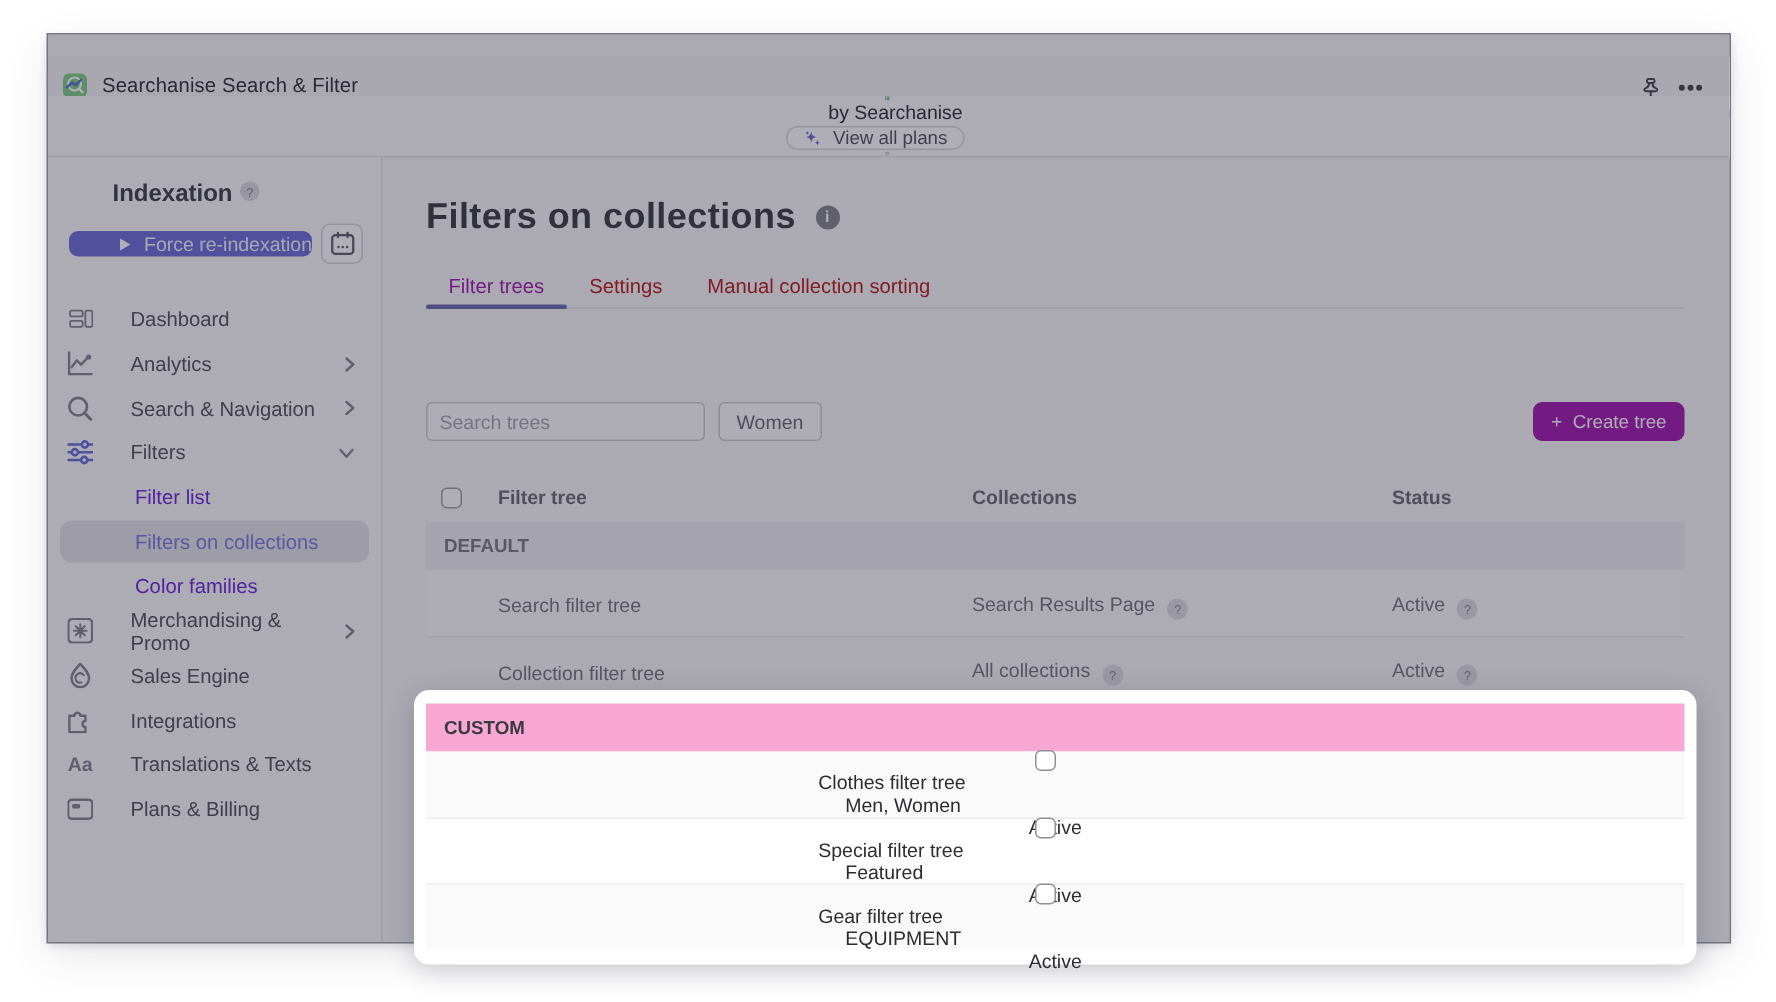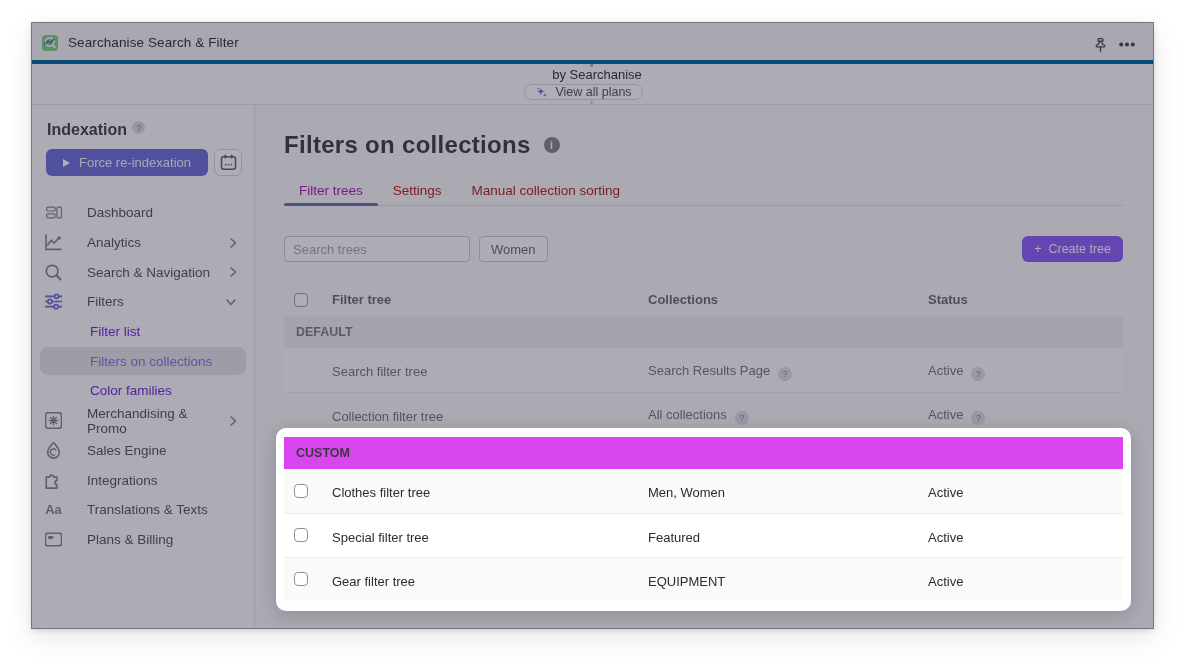--- a/index.html
+++ b/index.html
@@ -8,22 +8,22 @@
     position:absolute; left:32px; top:23px; width:1121px; height:605px;
     background:#f7f7f8;
     box-shadow:0 0 0 1px #757581, 0 2px 6px rgba(60,60,80,.20), 0 9px 26px rgba(60,60,80,.13);
   }
   .dim {
     position:absolute; inset:0; background:rgba(28,26,50,0.35);
     z-index:5; pointer-events:none;
   }
   
   .topbar {
-    position:absolute; left:0; top:0; right:0; height:41px;
-    background:#f4f4f5; border-bottom:4px solid #0369a1;
+    position:absolute; left:0; top:15px; right:0; height:41px;
+    background:#f4f4f5; border-bottom:6px solid #0369a1;
     display:flex; align-items:center; padding:2px 18px 0 10px;
   }
   .appicon { width:16px; height:16px; border-radius:4px; background:#7ecd84; margin-right:10px; position:relative; }
   .topbar .title { font-size:13.5px; color:#303036; letter-spacing:0.1px; }
   .topbar .spacer { flex:1; }
   .subbar {
     position:absolute; left:0; top:41px; right:0; height:41px;
     background:#fafafb; border-bottom:1px solid #e2e2e5;
     display:flex; align-items:center; padding:0 18px 0 16px;flex-direction:column;
   }
@@ -34,30 +34,30 @@
     border:1px solid #d7d7db; border-radius:8px; background:#fdfdfe;
     font-size:12.5px; color:#53545a; margin-right:16px; margin-top:2px;
   }
   .plansbtn svg { margin-right:7px; }
   
   .shell { position:absolute; left:0; top:82px; right:0; bottom:0; display:flex; }
   .sidebar {
     width:223px; background:#fafafb; border-right:1px solid #e3e3e6;
     padding-top:13px; flex:none;
   }
-  .sx-head { display:flex; align-items:center; padding-left:15px; margin-top:3px; }
+  .sx-head { display:flex; align-items:center; padding-left:15px; margin-top:3px;margin-left:28px; }
   .sx-head .t { font-size:16px; font-weight:bold; color:#41414a; }
   .qbadge {
     width:13px; height:13px; border-radius:50%; background:#dadade; color:#82828a;
     font-size:8.5px; display:inline-flex; align-items:center; justify-content:center; margin-left:5px; margin-top:-5px;
   }
   .sx-btnrow { display:flex; align-items:center; margin:10px 0 0 14px; }
   .forcebtn {
-    width:162px; height:27px; border-radius:6px; background:#6e6dd8; color:#f2f2fa;
-    font-size:13px; display:flex; align-items:center; justify-content:center;
+    width:162px; height:17px; border-radius:6px; background:#6e6dd8; color:#f2f2fa;
+    font-size:13px; display:flex; align-items:center; justify-content:flex-end;
   }
   .forcebtn .ply { width:0; height:0; border-left:7px solid #fff; border-top:4.5px solid transparent; border-bottom:4.5px solid transparent; margin-right:9px; }
   .calbtn {
     width:28px; height:27px; margin-left:6px; border:1px solid #d4d4d8; border-radius:6px;
     background:#fdfdfe; display:flex; align-items:center; justify-content:center;
   }
   .menu { margin-top:22px; }
   .mi { height:29.7px; display:flex; align-items:center; padding:0 12px 0 13px; font-size:13.5px; color:#53535b; position:relative; }
   .mi .ic { width:17px; height:17px; margin-right:10px; flex:none; display:flex; align-items:center; justify-content:center; }
   .mi .lbl { flex:1;margin-left:15px; }
@@ -80,22 +80,22 @@
   .toolbar { margin-top:30px; display:flex; align-items:flex-end; }
   .sinput {
     width:186px; height:26px; border:1px solid #c9c9ce; border-radius:4px; background:#fcfcfd;
     font-size:13px; color:#a5a4ac; display:flex; align-items:center; padding-left:8px;
   }
   .sbtn {
     height:26px; padding:0 11px; margin-left:9px; border:1px solid #c9c9ce; border-radius:4px;
     background:#fcfcfd; font-size:13px; color:#68686f; display:flex; align-items:center;
   }
   .createbtn {
-    margin-left:auto; height:26px; padding:0 12px; border-radius:6px; background:#8b5cf6;
-    color:#fafaff; font-size:12.5px; display:flex; align-items:center;
+    margin-left:auto; height:26px; padding:0 12px; border-radius:6px; background:#a21caf;
+    color:#fafaff; font-size:12.5px; display:flex; align-items:center;margin-top:32px;
   }
   
   .table { margin-top:20px; }
   .trow { display:flex; align-items:center; }
   .c-check { width:48px; flex:none; padding-left:10px; }
   .c-name { width:316px; flex:none; }
   .c-coll { width:280px; flex:none; }
   .c-stat { flex:1; }
   .thead { height:34px; font-size:13px; font-weight:bold; color:#6b6b72; }
   .band { height:32px; background:#efeff1; font-size:12.5px; font-weight:bold; color:#7a7a82; padding-left:12px; display:flex; align-items:center; }
@@ -106,22 +106,22 @@
   .spotlight .cb { border-color:#8f8f96; background:#fff; margin-top:-4px; }
   .badge {
     display:inline-flex; width:14px; height:14px; border-radius:50%; background:#dcdce0; color:#87878e;
     font-size:8.5px; align-items:center; justify-content:center; margin-left:8px; vertical-align:-2px;
   }
   .spotlight {
     position:relative; z-index:6; margin:-8px -8px 0; padding:9px 8px 10px;
     background:#fff; border-radius:10px;
     box-shadow:0 4px 18px rgba(40,40,70,0.22);
   }
-  .spotlight .band { background:#d946ef; color:#3a3a41; }
-  .spotlight .row { color:#2c2c33; }
+  .spotlight .band { background:#f9a8d4; color:#3a3a41; }
+  .spotlight .row { color:#2c2c33;flex-direction:column; }
   .spotlight .row.odd { background:#fafafb; }
   .spotlight .row.sep { border-top:1px solid #ececef; }
 </style>
 </head>
 <body>
 <div class="window">
 
   <div class="topbar">
     <div class="appicon">
       <svg width="16" height="16" viewBox="0 0 16 16" style="position:absolute;left:0;top:0">

